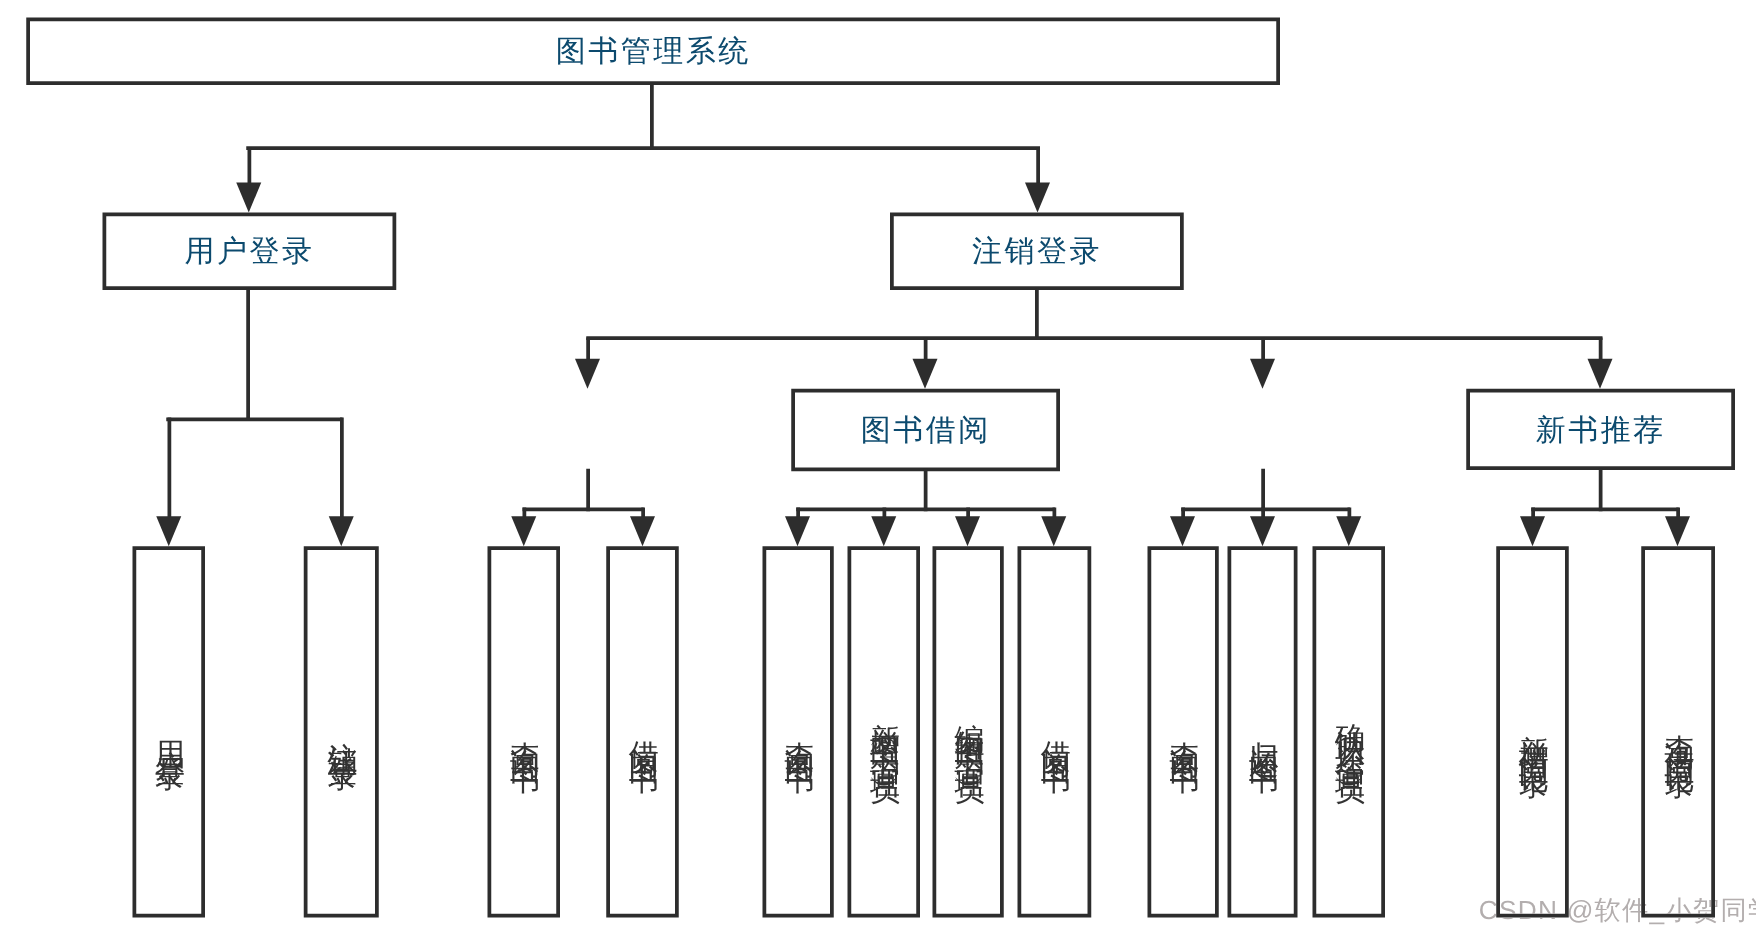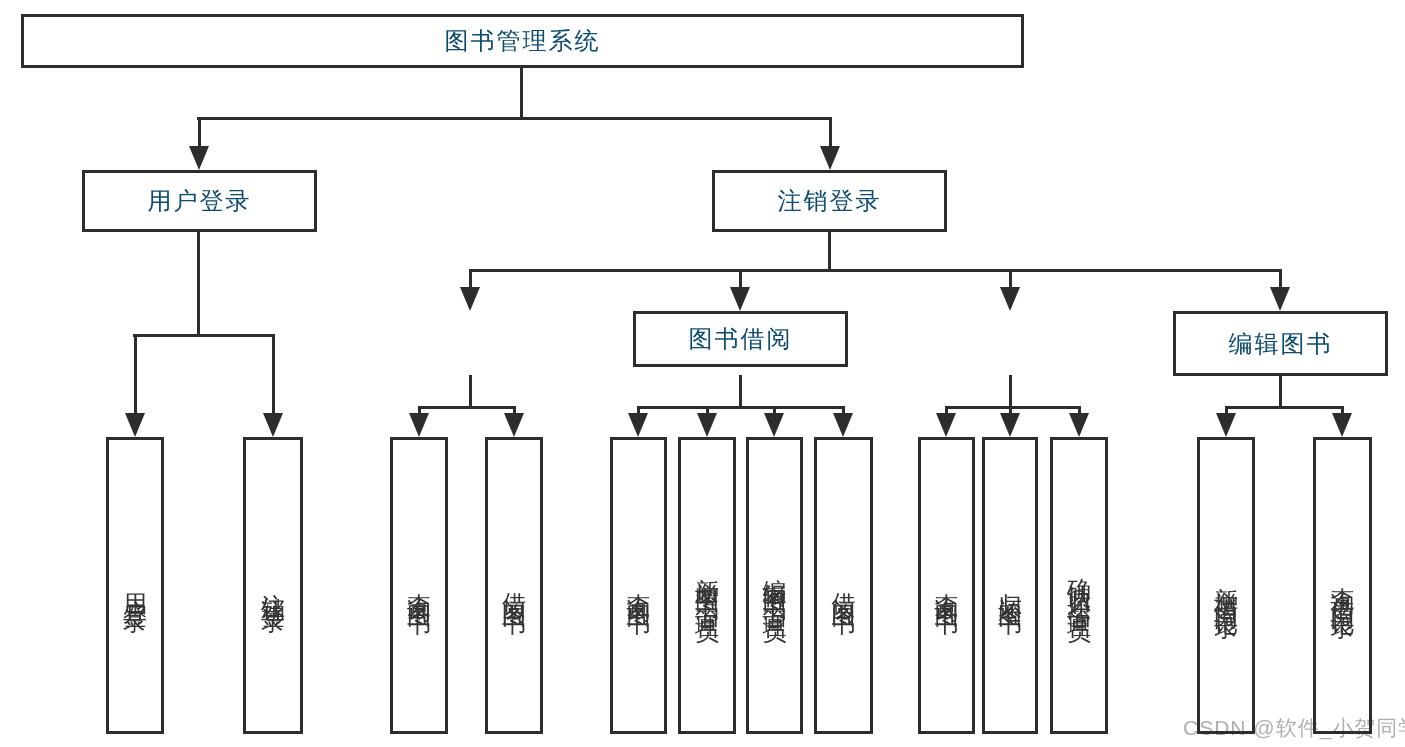--- a/index.html
+++ b/index.html
@@ -59,27 +59,27 @@
 
   <div class="box hbox" style="left:82px;top:170px;width:235px;height:62px">
     <span>用户登录</span>
   </div>
 
   <div class="box hbox" style="left:712px;top:170px;width:235px;height:62px">
     <span>注销登录</span>
   </div>
 
 
-  <div class="box hbox" style="left:633px;top:311px;width:215px;height:56px">
+  <div class="box hbox" style="left:633px;top:311px;width:215px;height:66px">
     <span>图书借阅</span>
   </div>
 
 
   <div class="box hbox" style="left:1173px;top:311px;width:215px;height:65px">
-    <span>编辑图书</span>
+    <span>新书推荐</span>
   </div>
 
   <div class="box vbox" style="left:106px;top:437px;width:58px;height:297px">
     <span>用户登录</span>
   </div>
   <div class="box vbox" style="left:243px;top:437px;width:60px;height:297px">
     <span>注销登录</span>
   </div>
 
   <div class="box vbox" style="left:390px;top:437px;width:58px;height:297px">

